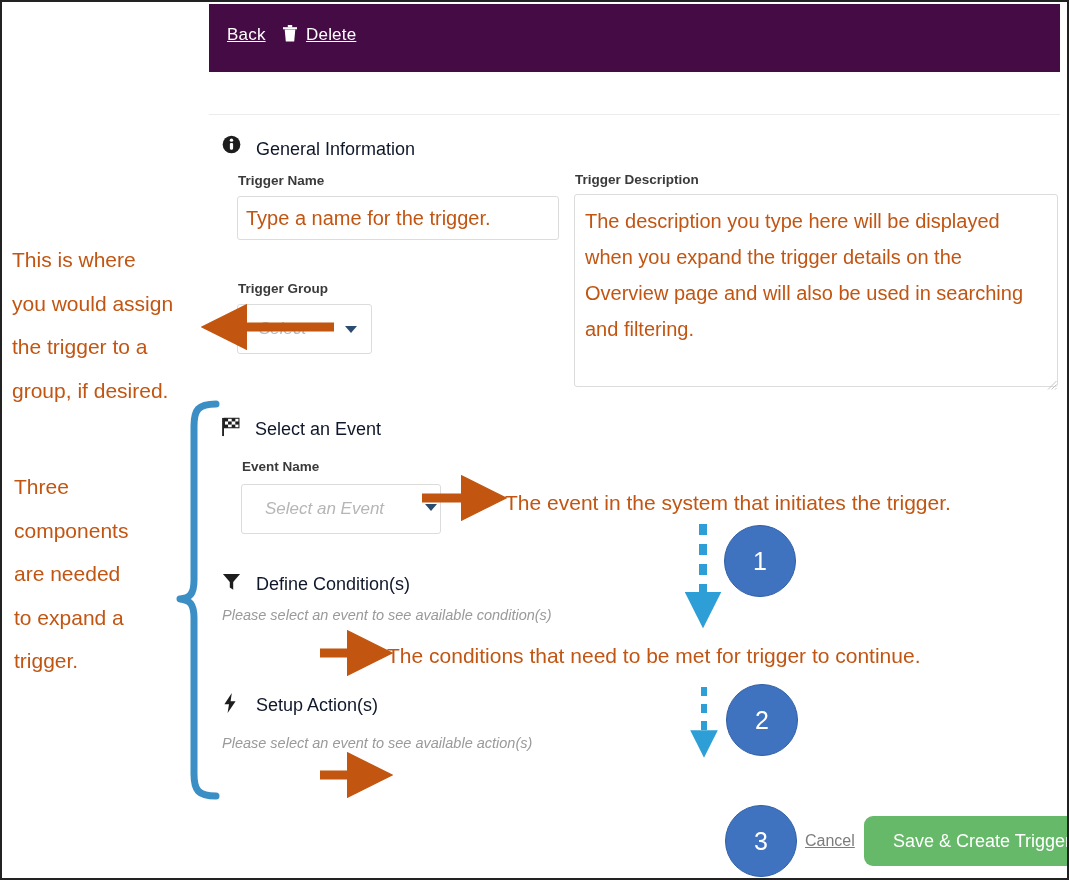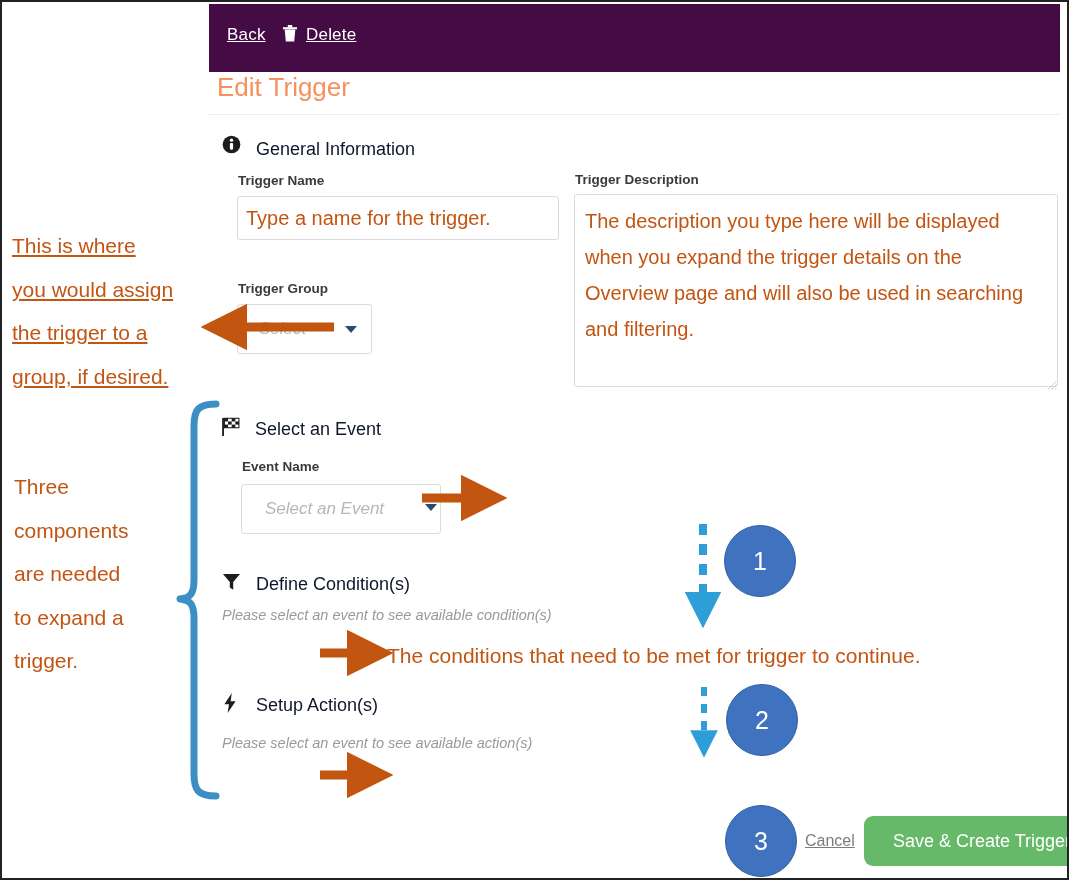--- a/index.html
+++ b/index.html
@@ -188,21 +188,21 @@
   }
 
   
   .anno-text {
     position: absolute;
     color: #c25512;
     font-size: 21px;
     line-height: 43.5px;
     white-space: pre;
   }
-  #anno-group-note  { left: 10px; top: 222px; text-decoration: underline; }
+  #anno-group-note  { left: 10px; top: 236px; }
   #anno-three-note  { left: 12px; top: 463px; }
   #anno-event-note  { left: 503px; top: 479px; white-space: nowrap; }
   #anno-cond-note   { left: 385px; top: 632px; white-space: nowrap; }
   #anno-action-note { left: 385px; top: 755px; white-space: nowrap; }
 
   .step-badge {
     position: absolute;
     width: 70px; height: 70px;
     border-radius: 50%;
     background: #3f72bf;
@@ -237,21 +237,20 @@
       <span id="trash-icon">
         <svg viewBox="0 0 14 17" width="14" height="17">
           <rect x="0" y="2.2" width="14" height="2.1" fill="#ffffff"></rect>
           <rect x="4.8" y="0" width="4.4" height="2.4" fill="#ffffff"></rect>
           <path d="M1.7 4.6 h10.6 l-1.1 12.0 h-8.4 Z" fill="#ffffff"></path>
         </svg>
       </span>
       <span class="topbar-link" id="delete-link">Delete</span>
     </div>
 
-    <div id="page-title">Edit Trigger</div>
     <div id="title-divider"></div>
 
     <span class="section-icon" style="left:13px; top:131px;">
       <svg viewBox="0 0 20 20" width="19" height="19">
         <circle cx="10" cy="10" r="9.3" fill="#1d1d1d"></circle>
         <circle cx="10" cy="5.4" r="1.8" fill="#ffffff"></circle>
         <rect x="8.3" y="8.3" width="3.4" height="7.2" rx="1.2" fill="#ffffff"></rect>
       </svg>
     </span>
     <div class="section-head" style="left:47px; top:135px;">General Information</div>
@@ -348,20 +347,21 @@
 you would assign
 the trigger to a
 group, if desired.</div>
 
   <div class="anno-text" id="anno-three-note">Three
 components
 are needed
 to expand a
 trigger.</div>
 
+  <div class="anno-text" id="anno-event-note">The event in the system that initiates the trigger.</div>
 
   <div class="anno-text" id="anno-cond-note">The conditions that need to be met for trigger to continue.</div>
 
 
   <div class="step-badge" id="badge-1">1</div>
   <div class="step-badge" id="badge-2">2</div>
   <div class="step-badge" id="badge-3">3</div>
 
 </div>
 

